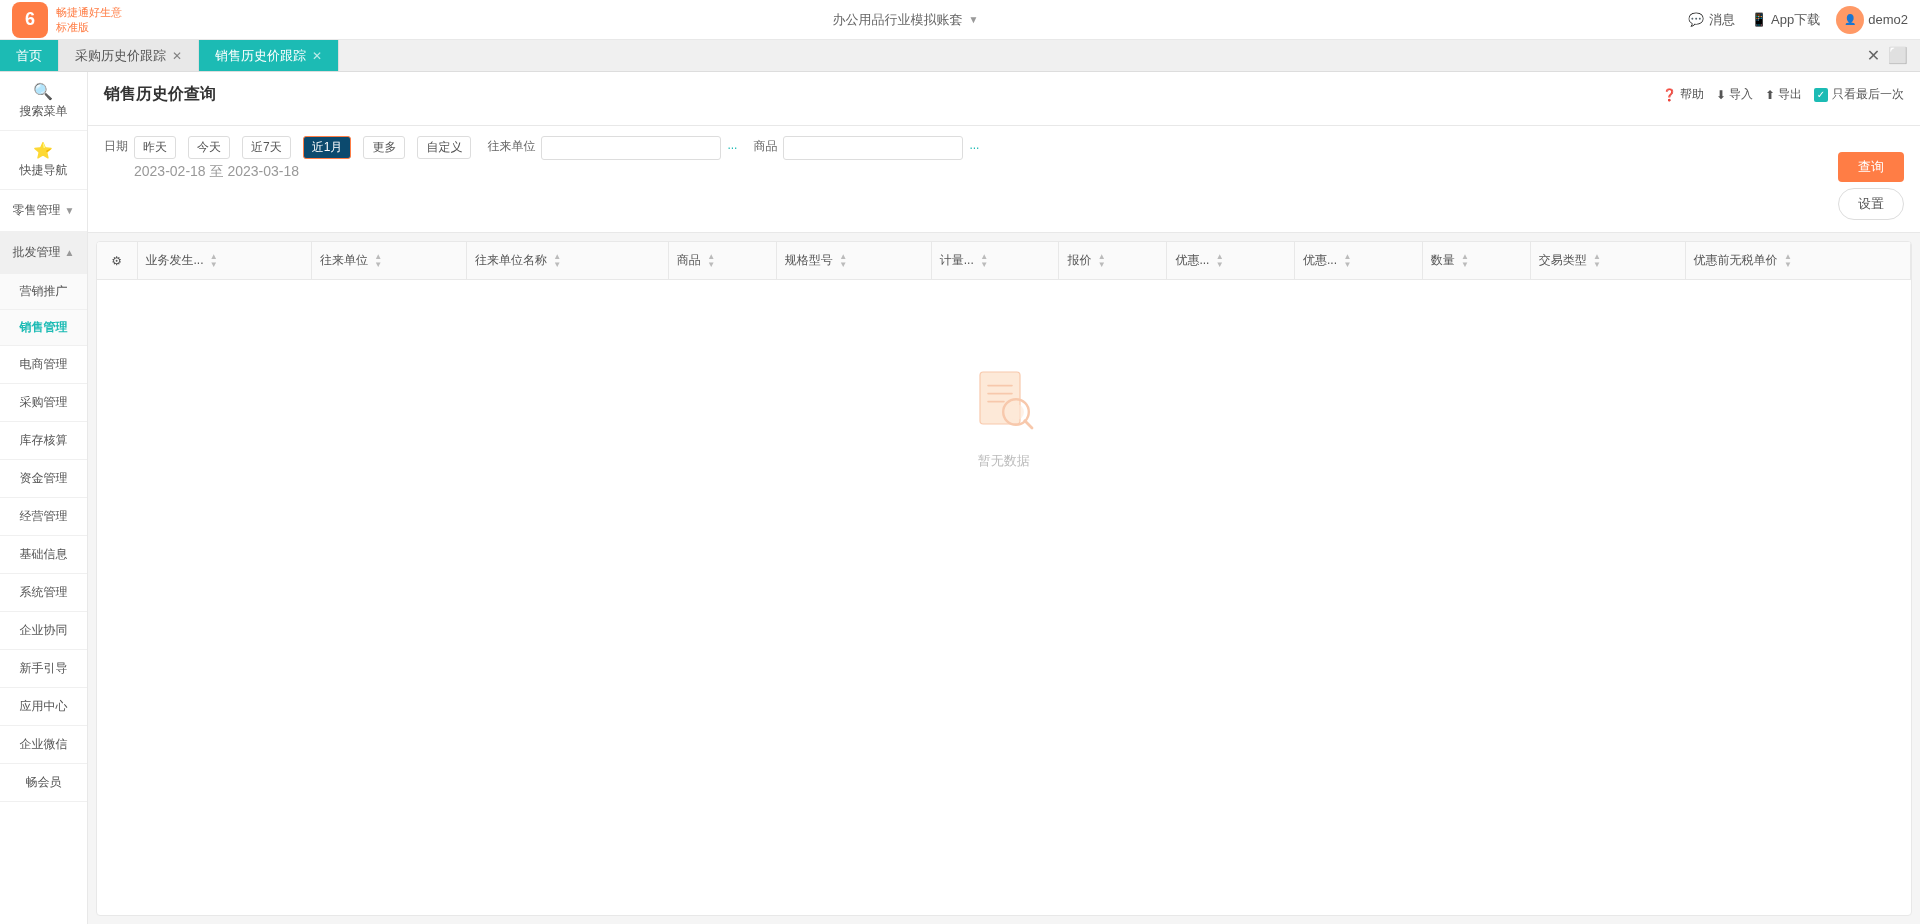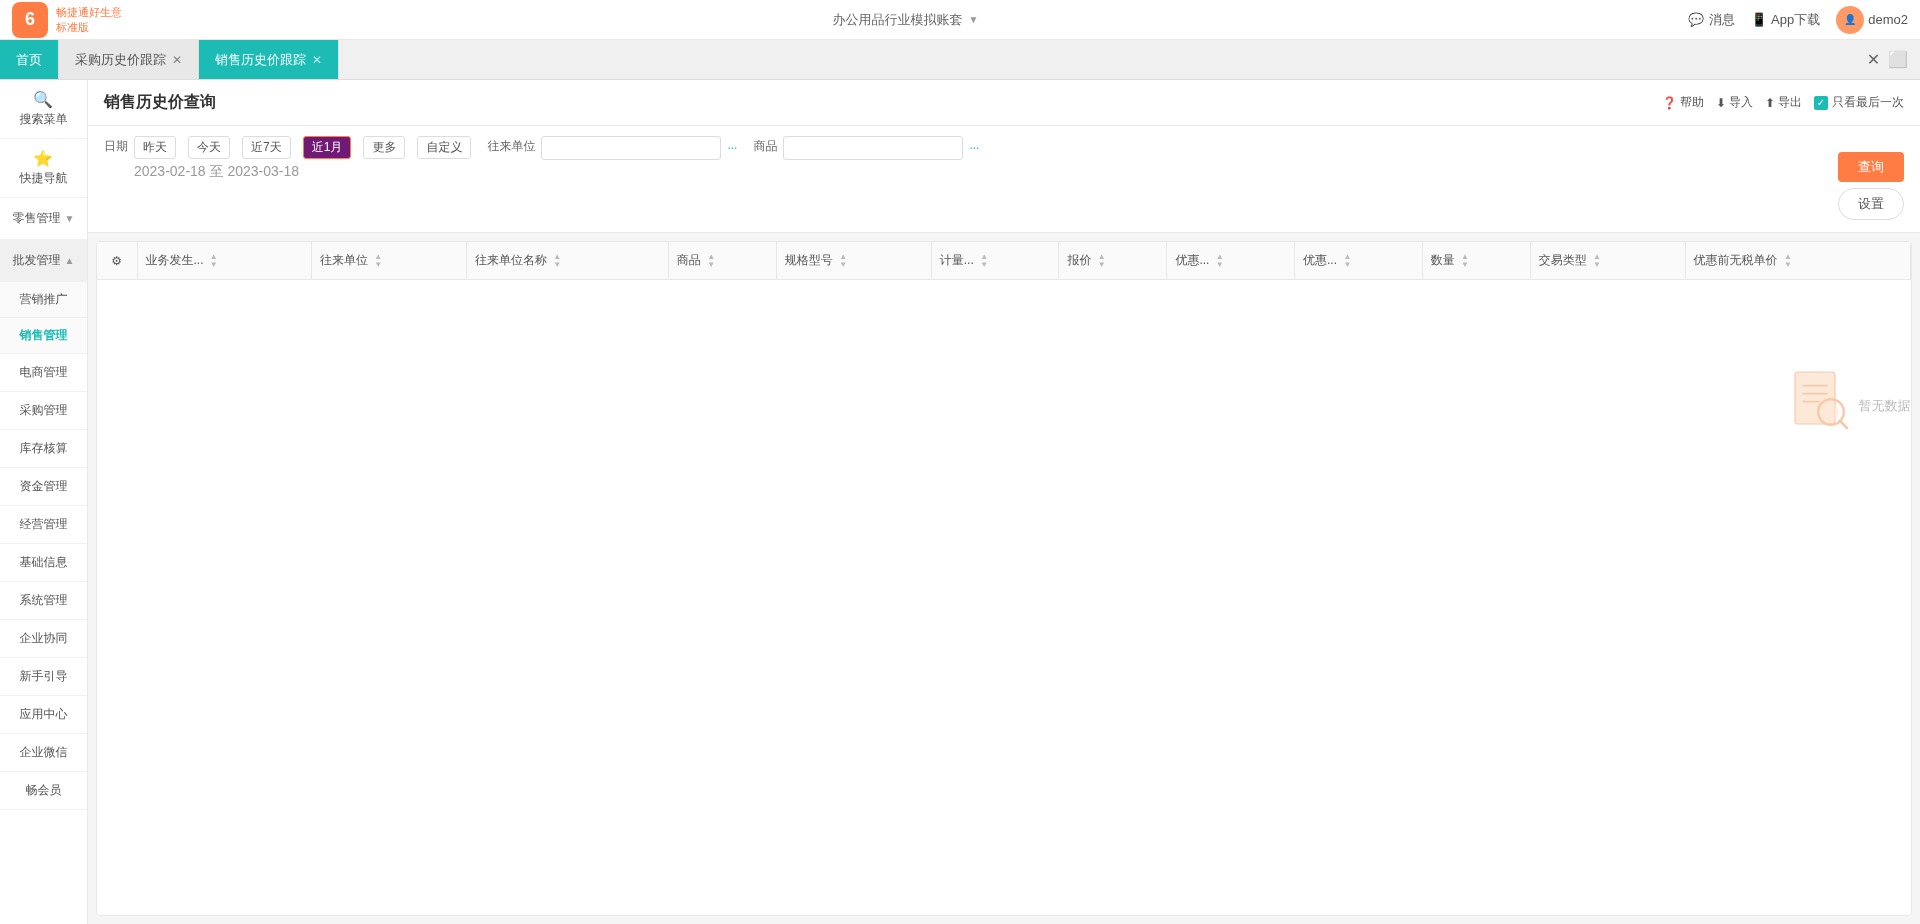--- a/index.html
+++ b/index.html
@@ -66,21 +66,21 @@
       background: #ff9966;
       display: flex;
       align-items: center;
       justify-content: center;
       color: white;
       font-size: 12px;
     }
 
     
     .tab-bar {
-      height: 40px;
+      height: 32px;
       background: #f0f0f0;
       display: flex;
       align-items: stretch;
       flex-shrink: 0;
       border-bottom: 1px solid #ddd;
     }
     .tab {
       display: flex;
       align-items: center;
       padding: 0 16px;
@@ -181,21 +181,21 @@
     }
     .page-header {
       background: #fff;
       padding: 12px 16px 0 16px;
       border-bottom: 1px solid #e8e8e8;
     }
     .page-title-row {
       display: flex;
       align-items: center;
       justify-content: space-between;
-      margin-bottom: 12px;
+      margin-bottom: 20px;
     }
     .page-title {
       font-size: 16px;
       font-weight: bold;
       color: #333;
     }
     .page-actions {
       display: flex;
       align-items: center;
       gap: 12px;
@@ -260,21 +260,21 @@
     .date-btn {
       padding: 2px 8px;
       border: 1px solid #ddd;
       border-radius: 3px;
       cursor: pointer;
       font-size: 12px;
       color: #555;
       background: #fff;
     }
     .date-btn.active {
-      background: #701a75;
+      background: #0c4a6e;
       color: white;
       border-color: #ff7d45;
     }
     .date-range {
       font-size: 14px;
       color: #999;
     }
     .filter-input {
       border: 1px solid #ddd;
       border-radius: 3px;
@@ -352,21 +352,21 @@
       color: #bbb;
     }
     .th-gear {
       width: 36px;
       text-align: center;
     }
 
     
     .empty-state {
       display: flex;
-      flex-direction: row;
+      flex-direction: column;
       align-items: center;
       justify-content: flex-end;
       padding: 80px 0;
       color: #bbb;
     }
     .empty-icon {
       width: 80px;
       height: 80px;
       margin-bottom: 12px;
       opacity: 0.7;

